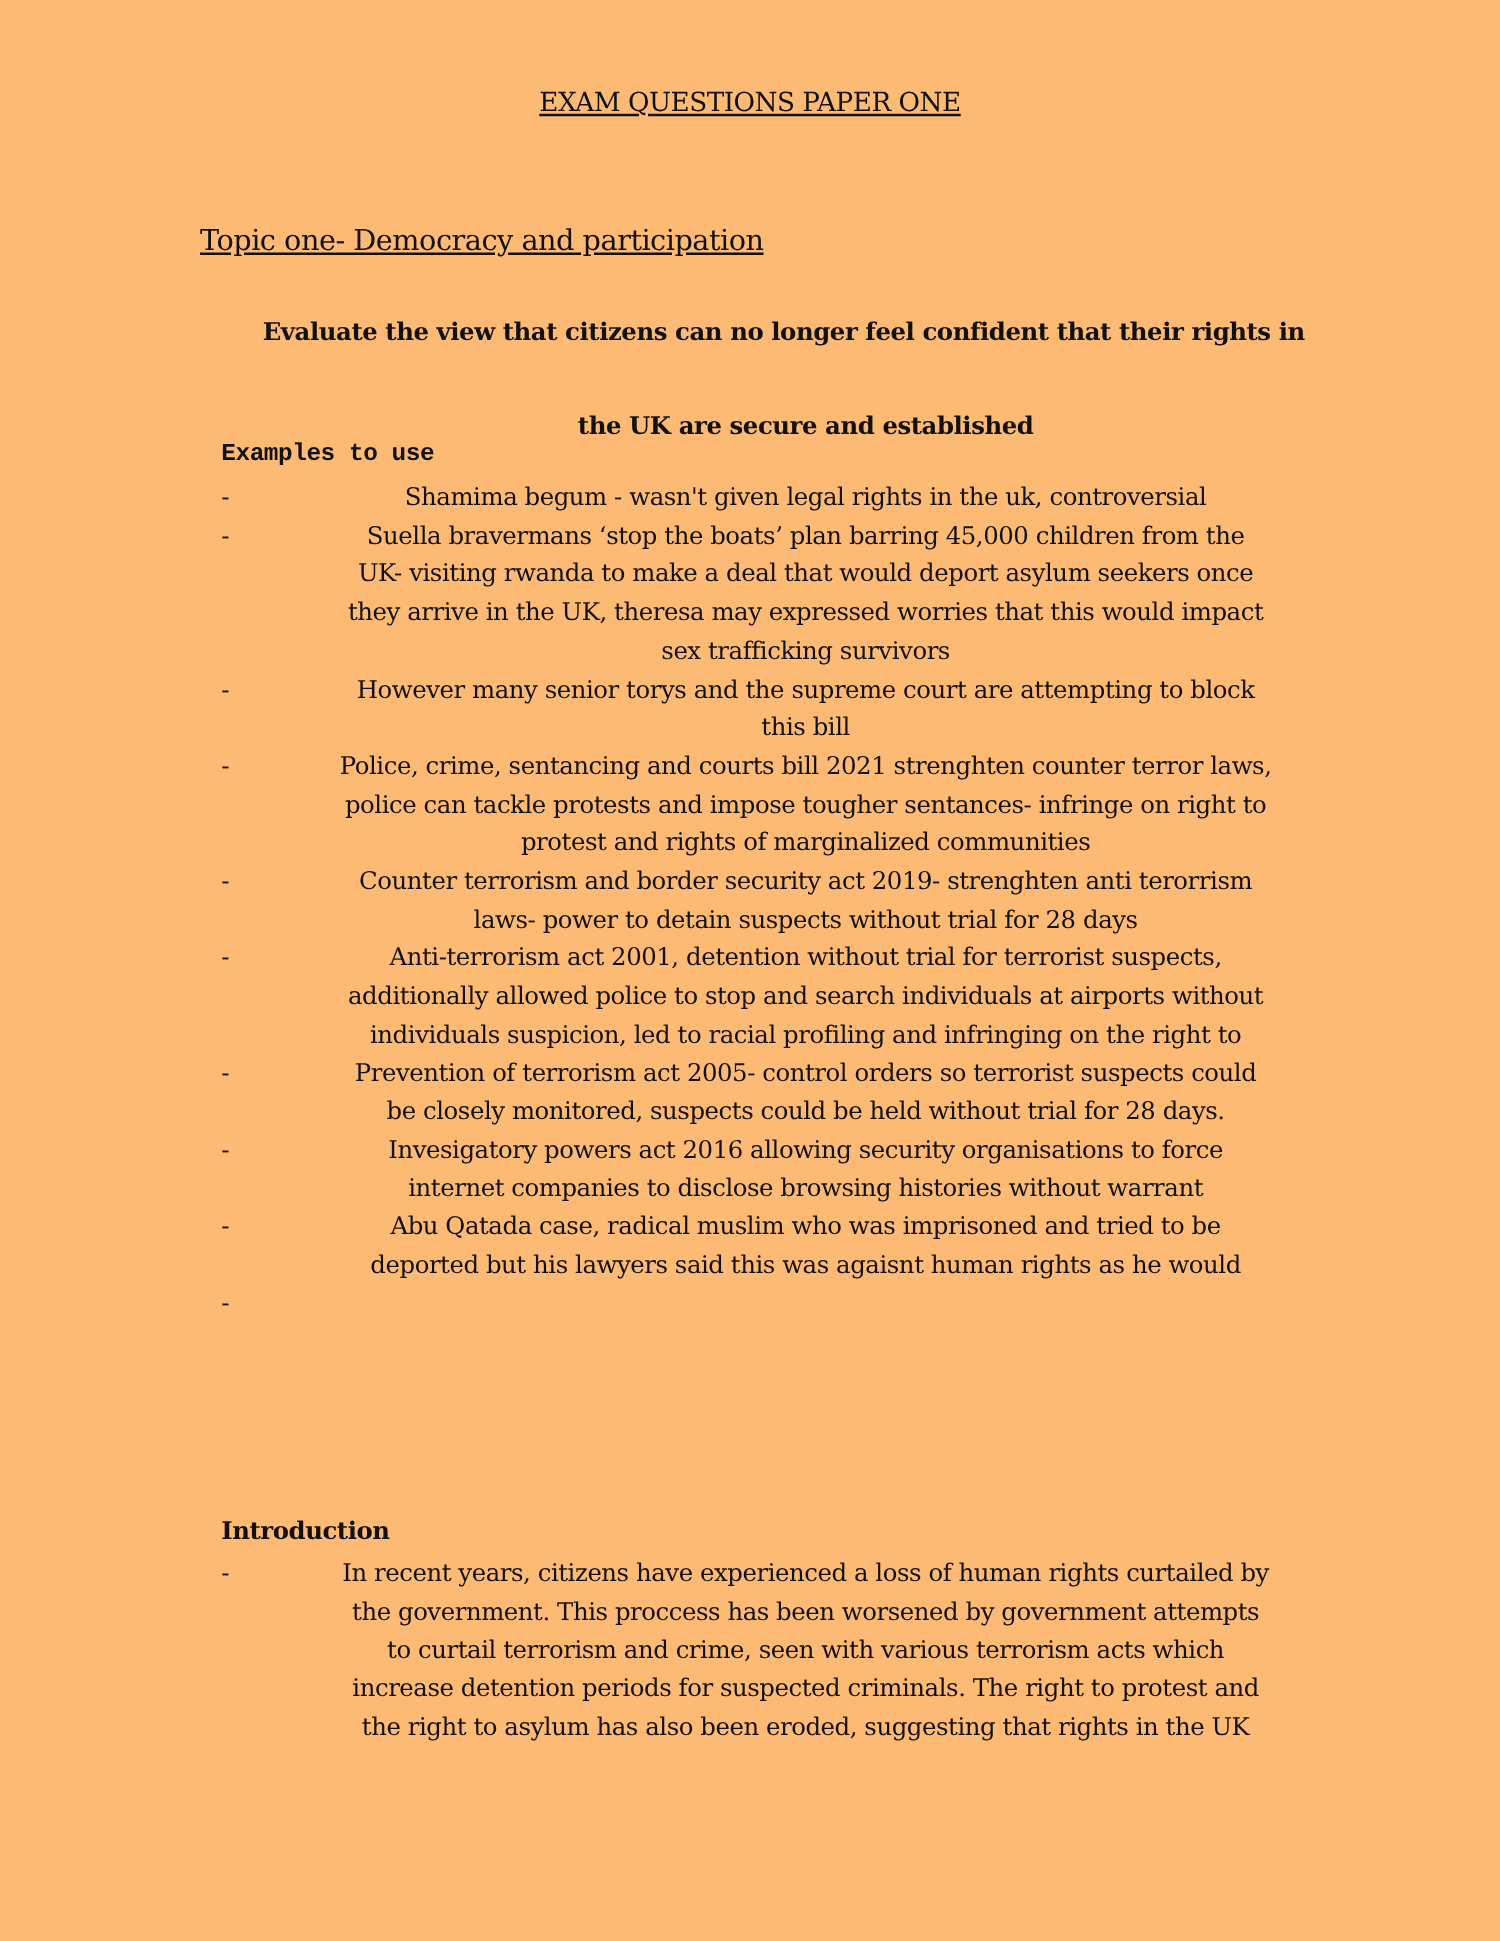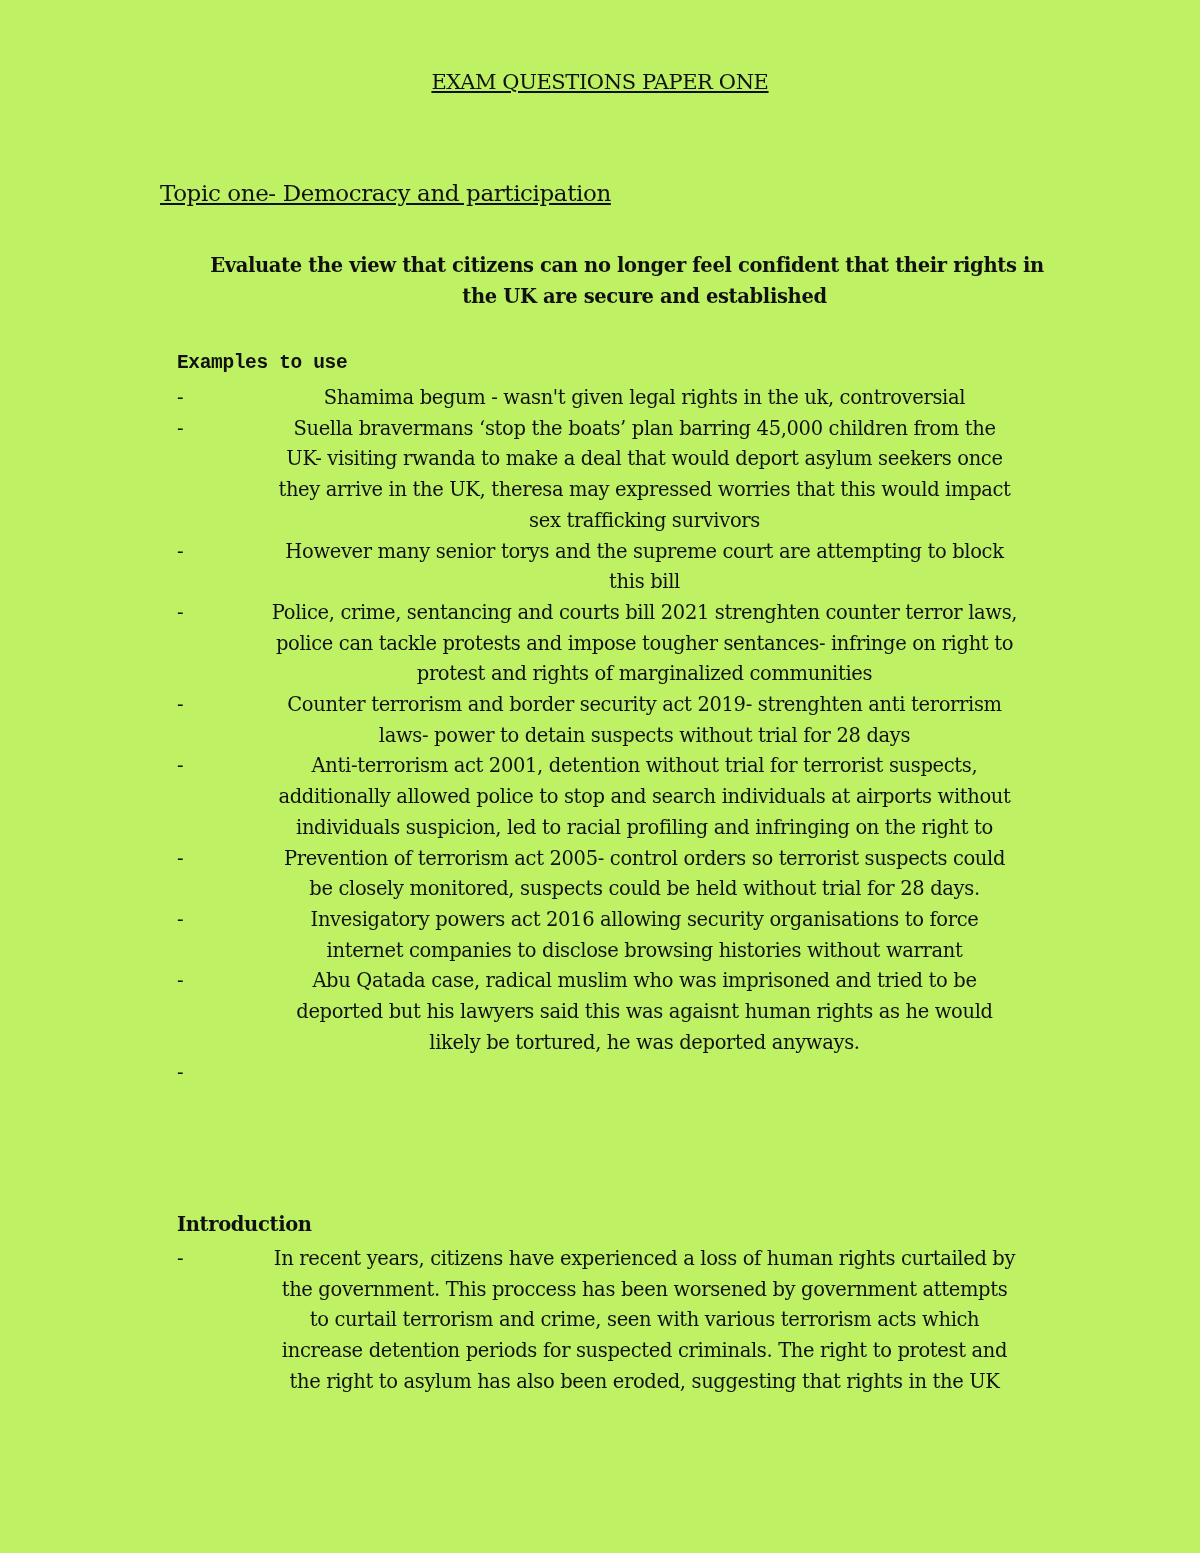--- a/index.html
+++ b/index.html
@@ -1,23 +1,23 @@
 <!DOCTYPE html>
 <html><head>
   <meta charset="utf-8">
   <style>
     html, body { margin: 0; padding: 0; background: #ffffff; }
     body { width: 1200px; height: 1553px; position: relative; overflow: hidden;
       font-family: "DejaVu Serif", "Liberation Serif", serif; color: #111111; }
-    .page { position: absolute; left: 0; top: 0; width: 1200px; height: 1553px; background: #bef264; }
+    .page { position: absolute; left: 0; top: 0; width: 1200px; height: 1553px; background: #fdba74; }
     .title { position: absolute; left: 0; width: 1200px; top: 70px; text-align: center;
       font-size: 21px; text-decoration: underline; letter-spacing: -0.4px; }
     .topic { position: absolute; left: 160px; top: 180px; font-size: 23px; text-decoration: underline; letter-spacing: -0.4px; }
     .question { position: absolute; left: 177px; top: 250px; width: 900px; font-size: 19.5px; font-weight: bold; line-height: 31px; letter-spacing: -0.35px; }
-    .question .l2 { padding-left: 35px; display: block; }
+    .question .l2 { padding-left: 35px; display: block; margin-top: 44px; }
     .heading { position: absolute; left: 177px; font-size: 19.5px; font-weight: bold; letter-spacing: -0.35px; }
     .list { position: absolute; left: 177px; width: 900px; margin: 0; padding: 0; list-style: none;
       font-size: 19.5px; line-height: 30.7px; letter-spacing: -0.35px; }
     .list li { position: relative; padding-left: 35px; }
     .list li .dash { position: absolute; left: 0; top: 0; }
     .line { display: block; white-space: nowrap; text-align: center; }
   </style>
 </head>
 <body>
 
@@ -73,21 +73,20 @@
     </li>
     <li>
       <span class="dash">-</span>
       <span class="line">Invesigatory powers act 2016 allowing security organisations to force</span>
       <span class="line">internet companies to disclose browsing histories without warrant</span>
     </li>
     <li>
       <span class="dash">-</span>
       <span class="line">Abu Qatada case, radical muslim who was imprisoned and tried to be</span>
       <span class="line">deported but his lawyers said this was agaisnt human rights as he would</span>
-      <span class="line">likely be tortured, he was deported anyways.</span>
     </li>
     <li>
       <span class="dash">-</span>
       <span class="line">&nbsp;</span>
     </li>
   </ul>
 
   <div class="heading" style="top:1213px;">Introduction</div>
 
   <ul class="list" style="top:1244px;">

